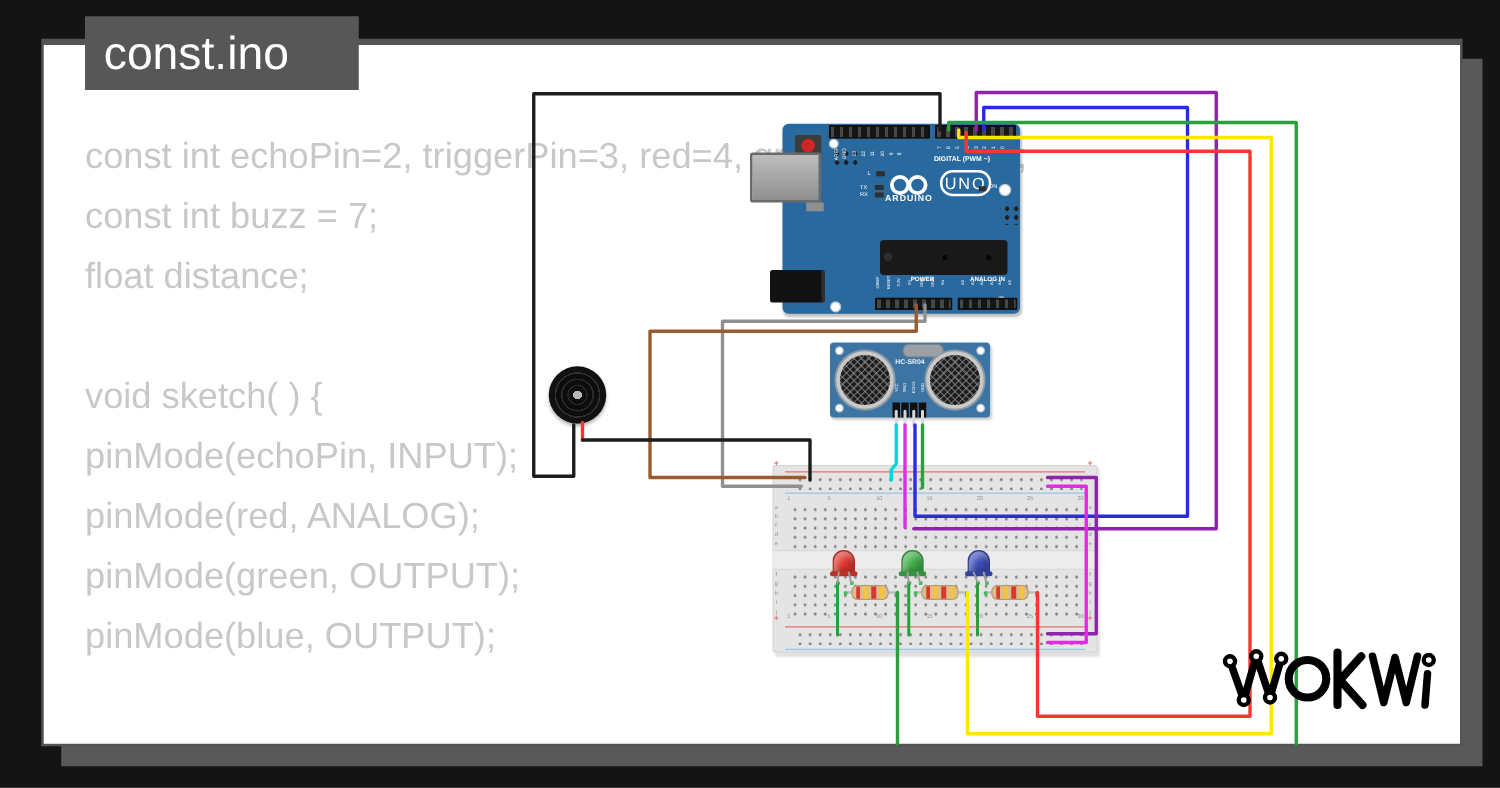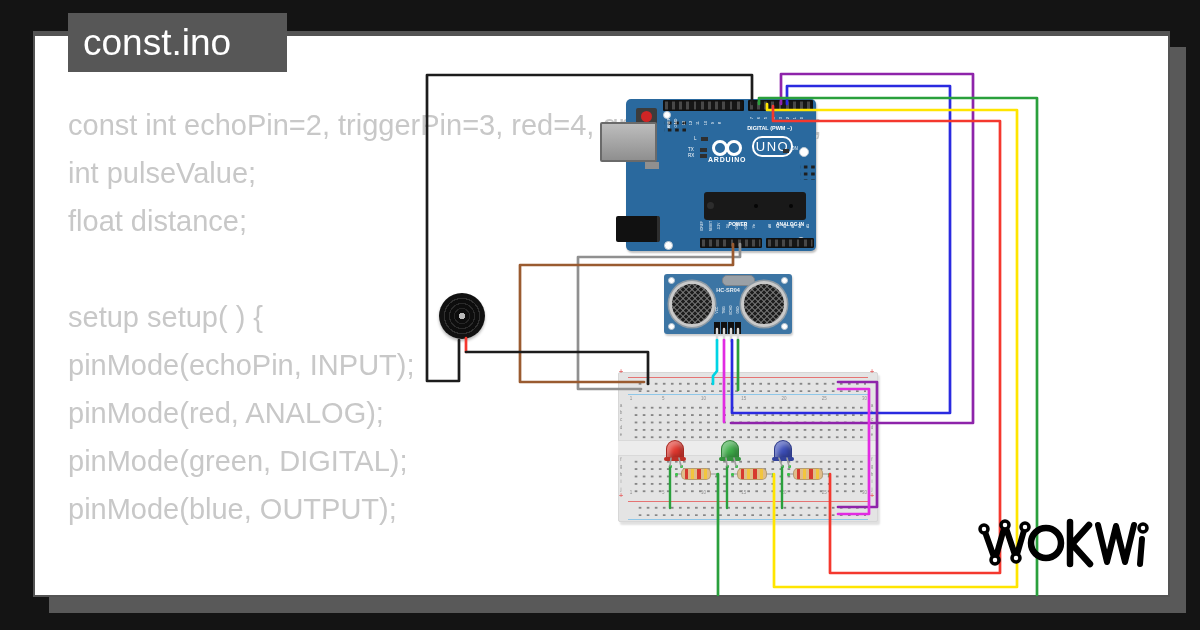--- a/index.html
+++ b/index.html
@@ -46,27 +46,27 @@
 <body>
 
 <div id="stage">
 
   <div class="abs frame-shadow" style="background-color: rgb(89, 89, 89);"></div>
   <div class="abs frame-border"></div>
   <div class="abs canvas"></div>
 
   <div class="abs code" style="color: rgb(200, 200, 200);">
       <div class="code-line">const int echoPin=2, triggerPin=3, red=4, green=5, blue=6;</div>
-      <div class="code-line">int pulseValue;</div>
+      <div class="code-line">const int buzz = 7;</div>
       <div class="code-line">float distance;</div>
       <div class="code-line"></div>
-      <div class="code-line">setup setup( ) {</div>
+      <div class="code-line">void sketch( ) {</div>
       <div class="code-line">pinMode(echoPin, INPUT);</div>
       <div class="code-line">pinMode(red, ANALOG);</div>
-      <div class="code-line">pinMode(green, DIGITAL);</div>
+      <div class="code-line">pinMode(green, OUTPUT);</div>
       <div class="code-line">pinMode(blue, OUTPUT);</div>
     </div>
 
   <div class="abs tab" style="background-color: rgb(87, 87, 87);">
     <span>const.ino</span>
   </div>
 
   <div class="abs z2" style="left:626px;top:99px;width:190px;height:152px;background:#2a699e;border-radius:5px;box-shadow:1px 2px 2px rgba(0,0,0,.25);"></div>
   <div class="abs z3 pin-strip" style="left:663px;top:100px;width:81px;height:11px;"></div>
   <div class="abs z3 pin-strip" style="left:748px;top:100px;width:65px;height:11px;"></div>

